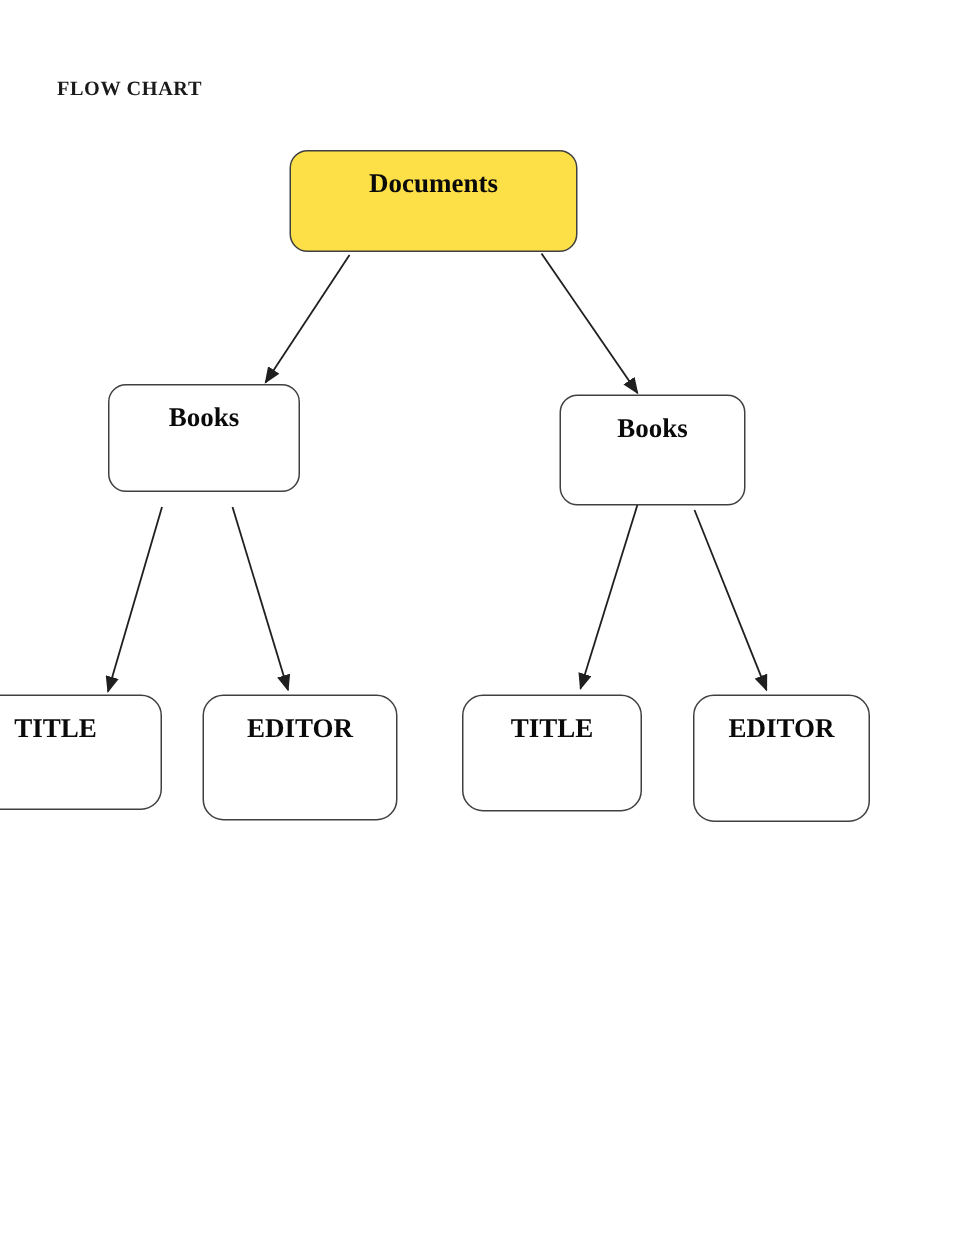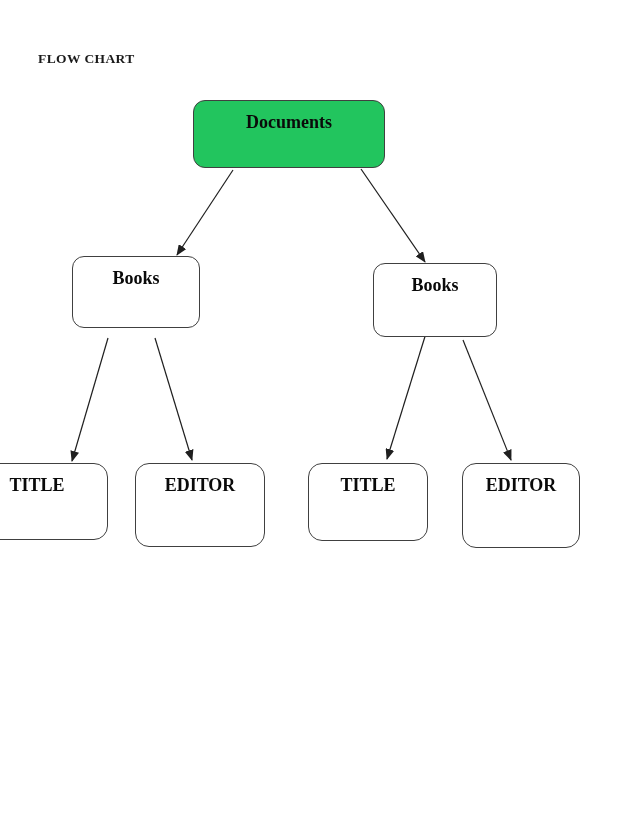--- a/index.html
+++ b/index.html
@@ -63,21 +63,21 @@
     </defs>
   <line x1="233" y1="170" x2="177" y2="255" stroke="#1f1f1f" stroke-width="1.2" marker-end="url(#arrowhead)"></line>
       <line x1="361" y1="169" x2="425" y2="262" stroke="#1f1f1f" stroke-width="1.2" marker-end="url(#arrowhead)"></line>
       <line x1="108" y1="338" x2="72" y2="461" stroke="#1f1f1f" stroke-width="1.2" marker-end="url(#arrowhead)"></line>
       <line x1="155" y1="338" x2="192" y2="460" stroke="#1f1f1f" stroke-width="1.2" marker-end="url(#arrowhead)"></line>
       <line x1="427" y1="330" x2="387" y2="459" stroke="#1f1f1f" stroke-width="1.2" marker-end="url(#arrowhead)"></line>
       <line x1="463" y1="340" x2="511" y2="460" stroke="#1f1f1f" stroke-width="1.2" marker-end="url(#arrowhead)"></line>
     </svg>
 
   <div id="nodes">
-      <div class="node" style="left: 193px; top: 100px; width: 192px; height: 68px; border-radius: 12px; border-color: rgb(64, 64, 64); background: #22c55e;">
+      <div class="node" style="left: 193px; top: 100px; width: 192px; height: 68px; border-radius: 12px; border-color: rgb(64, 64, 64); background: #fde047;">
         <span class="node-label" style="color: rgb(10, 10, 10);">Documents</span>
       </div>
       <div class="node" style="left: 72px; top: 256px; width: 128px; height: 72px; border-radius: 12px; border-color: rgb(64, 64, 64); background: rgb(255, 255, 255);">
         <span class="node-label" style="color: rgb(10, 10, 10);">Books</span>
       </div>
       <div class="node" style="left: 373px; top: 263px; width: 124px; height: 74px; border-radius: 12px; border-color: rgb(64, 64, 64); background: rgb(255, 255, 255);">
         <span class="node-label" style="color: rgb(10, 10, 10);">Books</span>
       </div>
       <div class="node" style="left: -34px; top: 463px; width: 142px; height: 77px; border-radius: 14px; border-color: rgb(64, 64, 64); background: rgb(255, 255, 255);">
         <span class="node-label" style="color: rgb(10, 10, 10);">TITLE</span>

